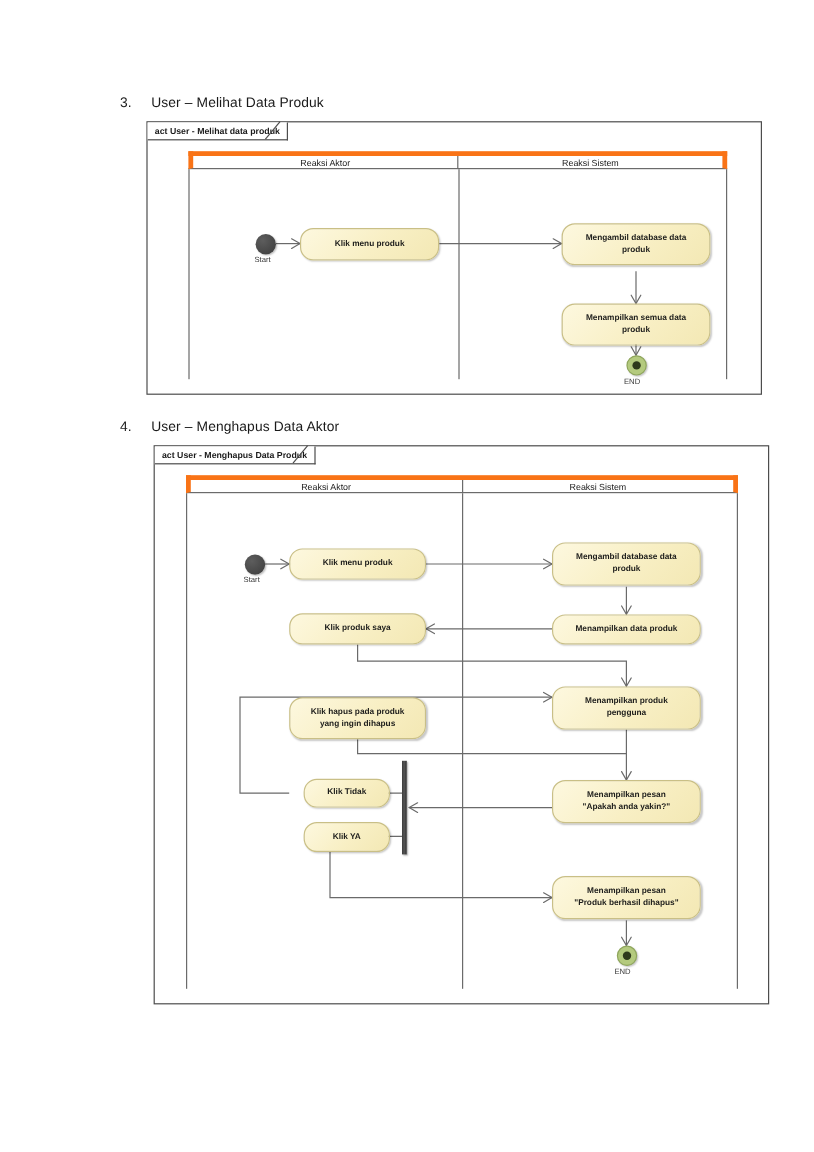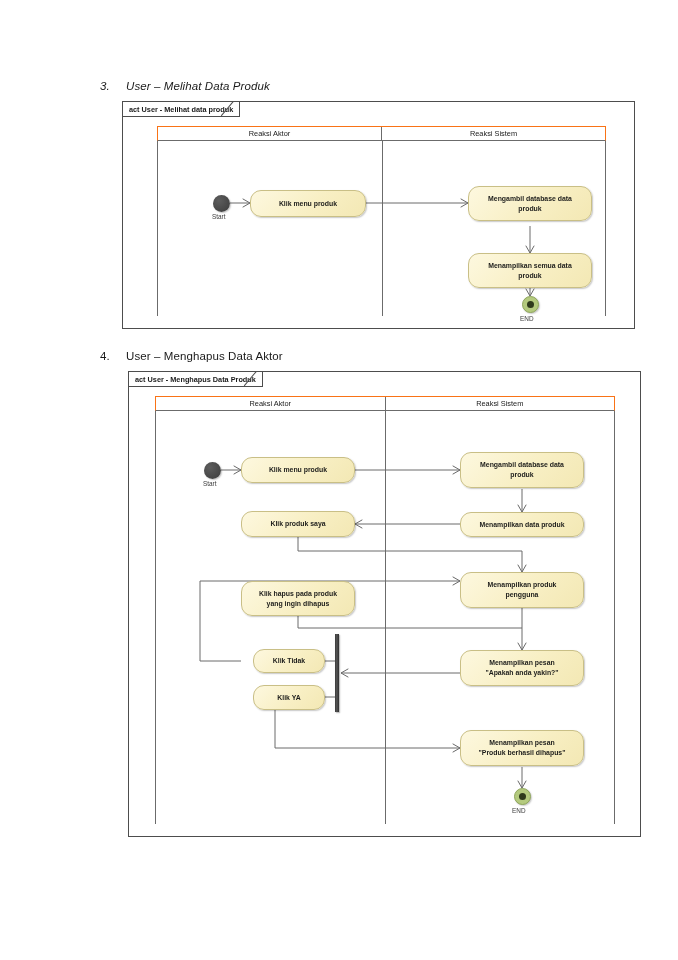--- a/index.html
+++ b/index.html
@@ -67,21 +67,21 @@
     border-left:1.1px solid #4d4d4d;
     transform:rotate(40deg);
     transform-origin:top left;
   }
 
   
   .lanes{position:absolute;box-sizing:border-box;}
   .lane-head{
     position:absolute;top:0;left:0;right:0;
     height:15px;
-    border:1px solid #f97316;
+    border:4px solid #f97316;
     border-bottom:1px solid #6b6b6b;
     box-sizing:border-box;
     display:flex;
   }
   .lane-head .cell{
     flex:1 1 0;
     display:flex;align-items:center;justify-content:center;
     font-size:7.4px;
     color:#1a1a1a;
     box-sizing:border-box;
@@ -160,21 +160,21 @@
   .conn{position:absolute;left:0;top:0;pointer-events:none;}
   .conn svg{display:block;overflow:visible;}
   .ln{stroke:#6a6a6a;stroke-width:1;fill:none;}
   .ah{stroke:#6a6a6a;stroke-width:1;fill:none;stroke-linecap:round;}
 </style>
 </head>
 <body>
 
 <div class="page">
 
-  <div class="heading" style="left:100px;top:80px;font-style:italic;">
+  <div class="heading" style="left:100px;top:80px;">
     <span class="num">3.</span><span>User – Melihat Data Produk</span>
   </div>
 
   <div class="frame" style="left:122px;top:101px;width:513px;height:228px;">
 
     <div class="frame-tab">
       <div class="tab-box">act User - Melihat data produk</div>
       <div class="tab-cut"></div>
     </div>
 

